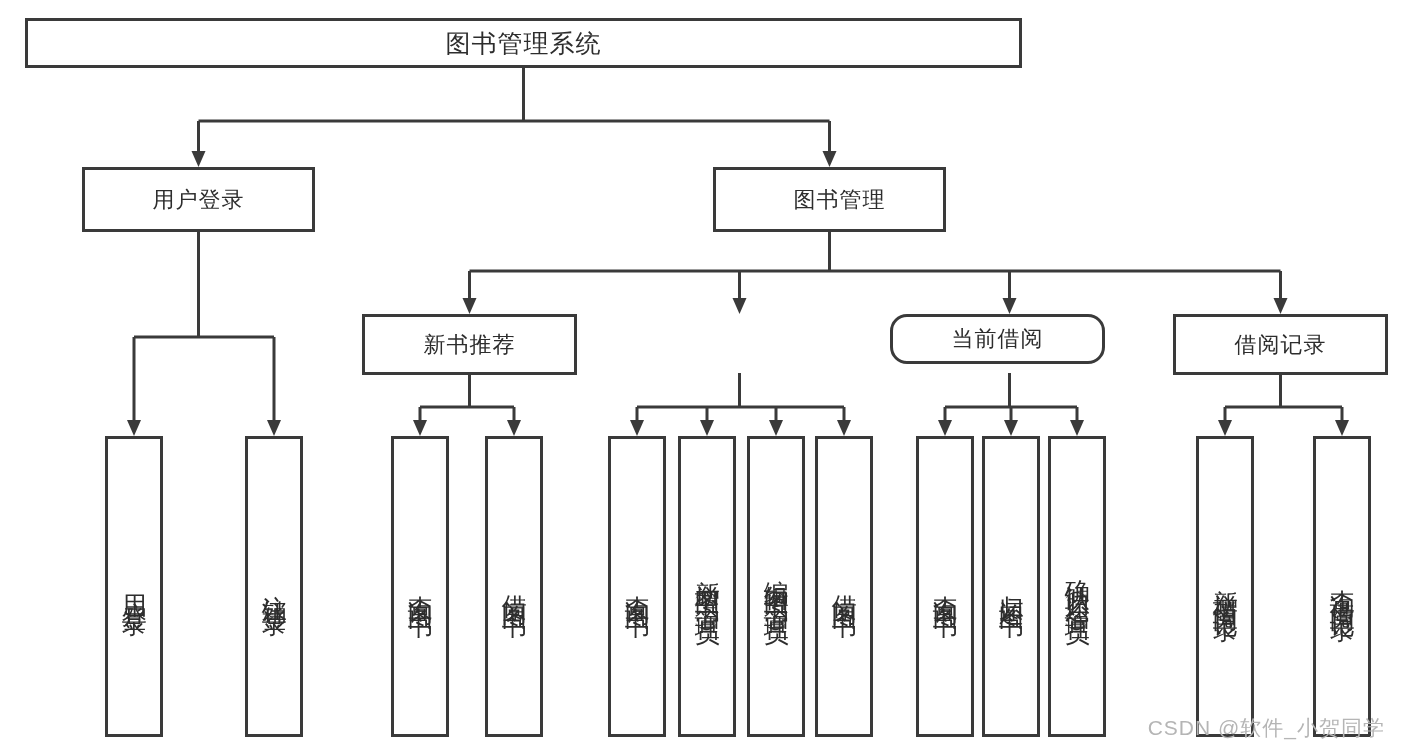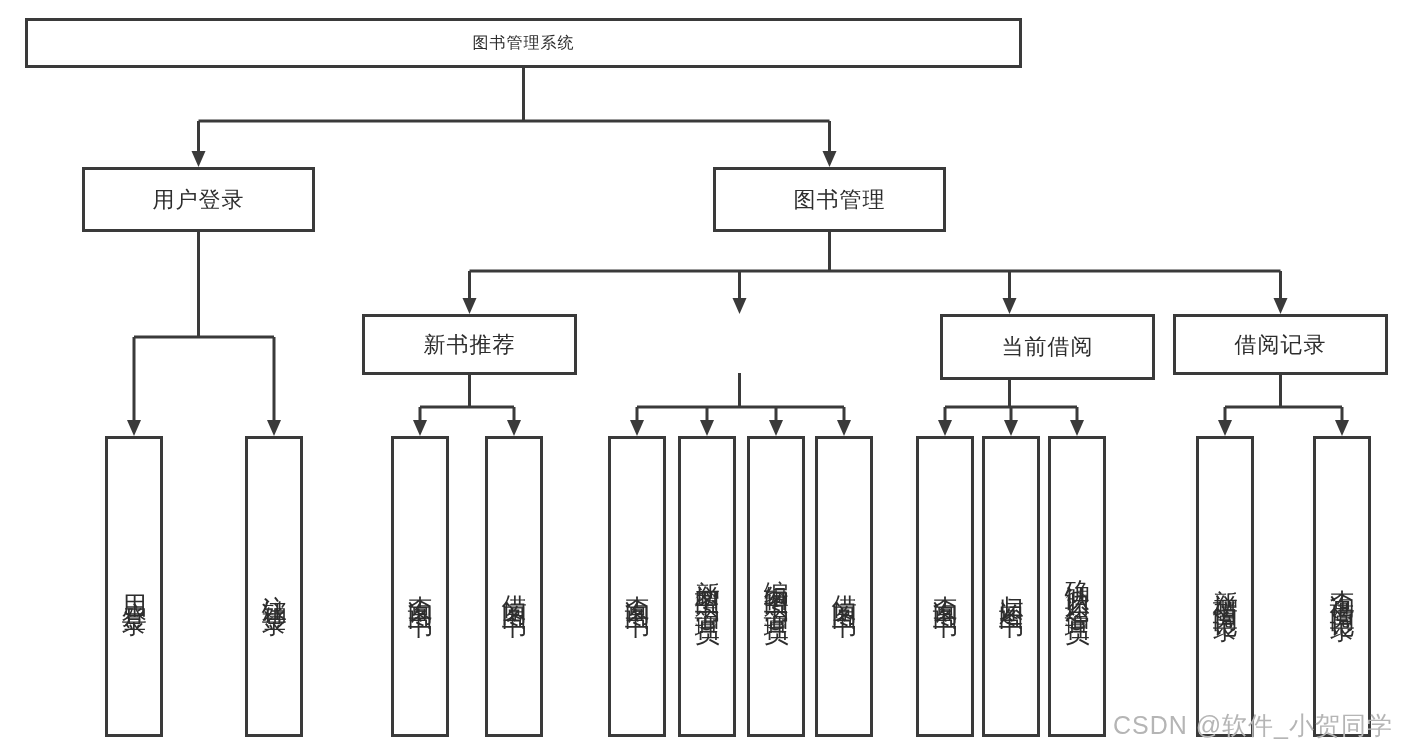--- a/index.html
+++ b/index.html
@@ -30,21 +30,21 @@
     box-sizing: border-box;
     border: 3px solid var(--line);
     background: #fff;
     display: flex;
     align-items: center;
     justify-content: center;
     font-size: 22px;
     letter-spacing: 1px;
     white-space: nowrap;
   }
-  .hnode.root { font-size: 16px; font-family: Liberation Serif, serif; }
+  .hnode.root { font-size: 25px; font-family: Liberation Serif, serif; }
   .leaf {
     position: absolute;
     top: 436px;
     width: 58px;
     height: 301px;
     box-sizing: border-box;
     border: 3px solid var(--line);
     background: #fff;
     display: flex;
     align-items: center;
@@ -53,23 +53,23 @@
   .vtext {
     writing-mode: vertical-lr;
     text-orientation: mixed;
     font-size: 25px;
     letter-spacing: 6px;
     line-height: 1.1;
     white-space: nowrap;
   }
   .watermark {
     position: absolute;
-    right: 12px;
+    right: 20px;
     bottom: 5px;
-    font-size: 25px;
+    font-size: 21px;
     color: var(--watermark);
     letter-spacing: 1px;
   }
 </style>
 </head>
 <body>
 
 <div class="stage">
 
   <svg class="connectors" width="1405" height="747">
@@ -107,21 +107,21 @@
     <polygon points="1218,420 1232,420 1225,436"></polygon>
     <polygon points="1335,420 1349,420 1342,436"></polygon>
   </svg>
 
   <div class="hnode root" style="left:25px; top:18px; width:997px; height:50px;">图书管理系统</div>
 
   <div class="hnode" style="left:82px; top:167px; width:233px; height:65px;">用户登录</div>
   <div class="hnode" style="left:713px; top:167px; width:233px; height:65px;padding-left:20px;">图书管理</div>
 
   <div class="hnode" style="left:362px; top:314px; width:215px; height:61px;">新书推荐</div>
-  <div class="hnode" style="left:940px; top:314px; width:215px; height:66px;">当前借阅</div>
+  <div class="hnode" style="left:890px; top:314px; width:215px; height:50px;border-radius:17px;">当前借阅</div>
   <div class="hnode" style="left:1173px; top:314px; width:215px; height:61px;text-align:center;">借阅记录</div>
 
   <div class="leaf" style="left:105px;">
     <span class="vtext">用户登录</span>
   </div>
   <div class="leaf" style="left:245px;">
     <span class="vtext">注销登录</span>
   </div>
 
   <div class="leaf" style="left:391px;">

